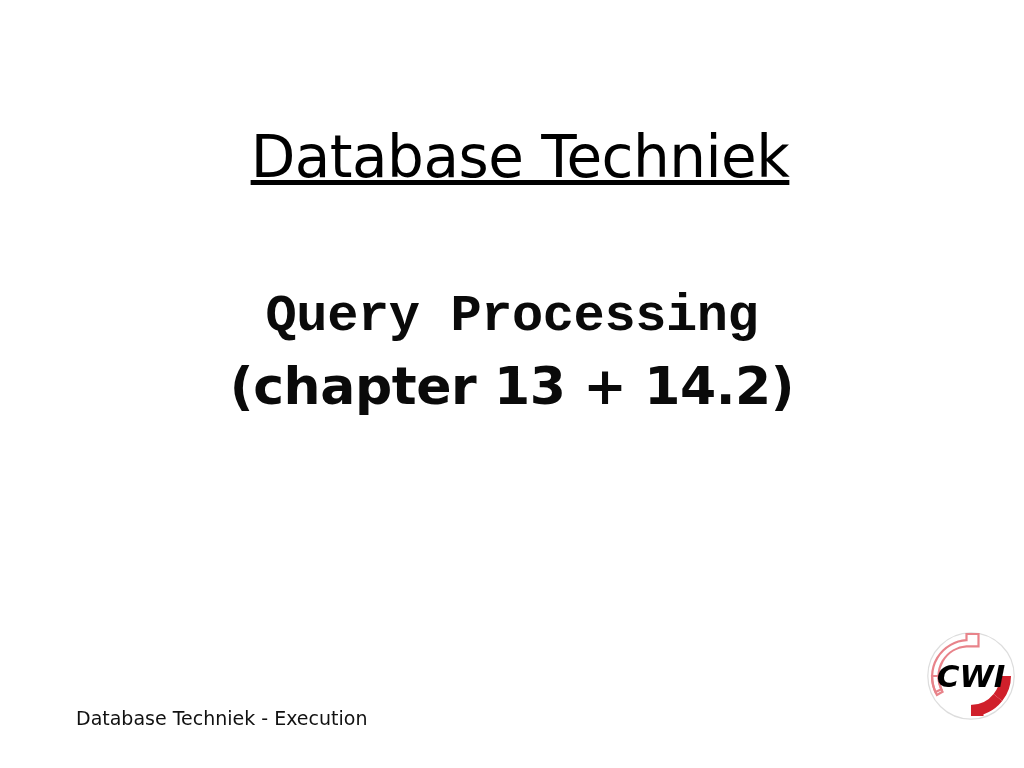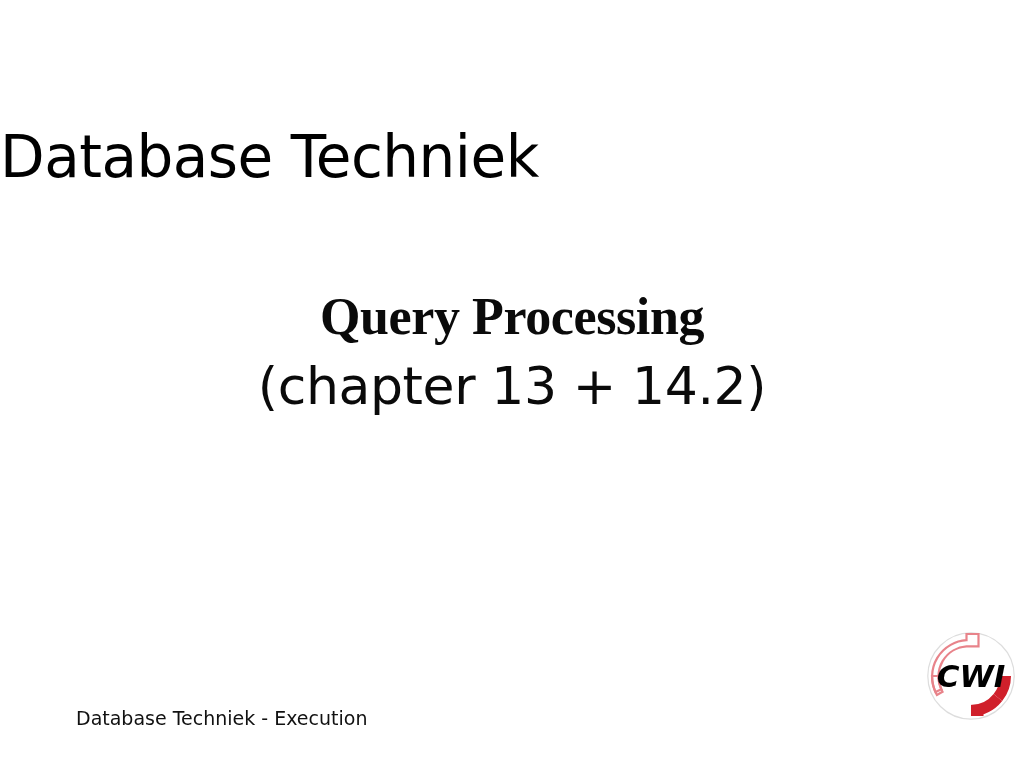--- a/index.html
+++ b/index.html
@@ -14,54 +14,55 @@
     position: relative;
     width: 1024px;
     height: 768px;
     background: #ffffff;
     overflow: hidden;
   }
 
   
   .title-block {
     position: absolute;
-    left: 0;
+    left: 16px;
     right: 0;
     top: 126px;
-    text-align: left;
+    text-align: center;
+    text-decoration: underline;
   }
   .main-title {
     font-family: "DejaVu Sans", sans-serif;
     font-weight: 400;
     font-size: 58px;
     line-height: 1.08;
     color: #000000;
     letter-spacing: -0.5px;
     white-space: nowrap;
   }
 
   .subtitle-block {
     position: absolute;
     left: 0;
     right: 0;
     top: 284px;
     text-align: center;
   }
   .subtitle-line {
-    font-family: Liberation Serif, serif;
+    font-family: Liberation Mono, monospace;
     font-weight: 700;
     font-size: 52px;
     line-height: 1.28;
     color: #0a0a0a;
     letter-spacing: -0.4px;
     white-space: nowrap;
   }
   .chapter-line {
     font-family: "DejaVu Sans", sans-serif;
-    font-weight: 400;
+    font-weight: 700;
     font-size: 52px;
     line-height: 1.28;
     color: #0a0a0a;
     letter-spacing: -0.4px;
     white-space: nowrap;
     margin-top: 2px;
   }
 
   
   .footer-text {

